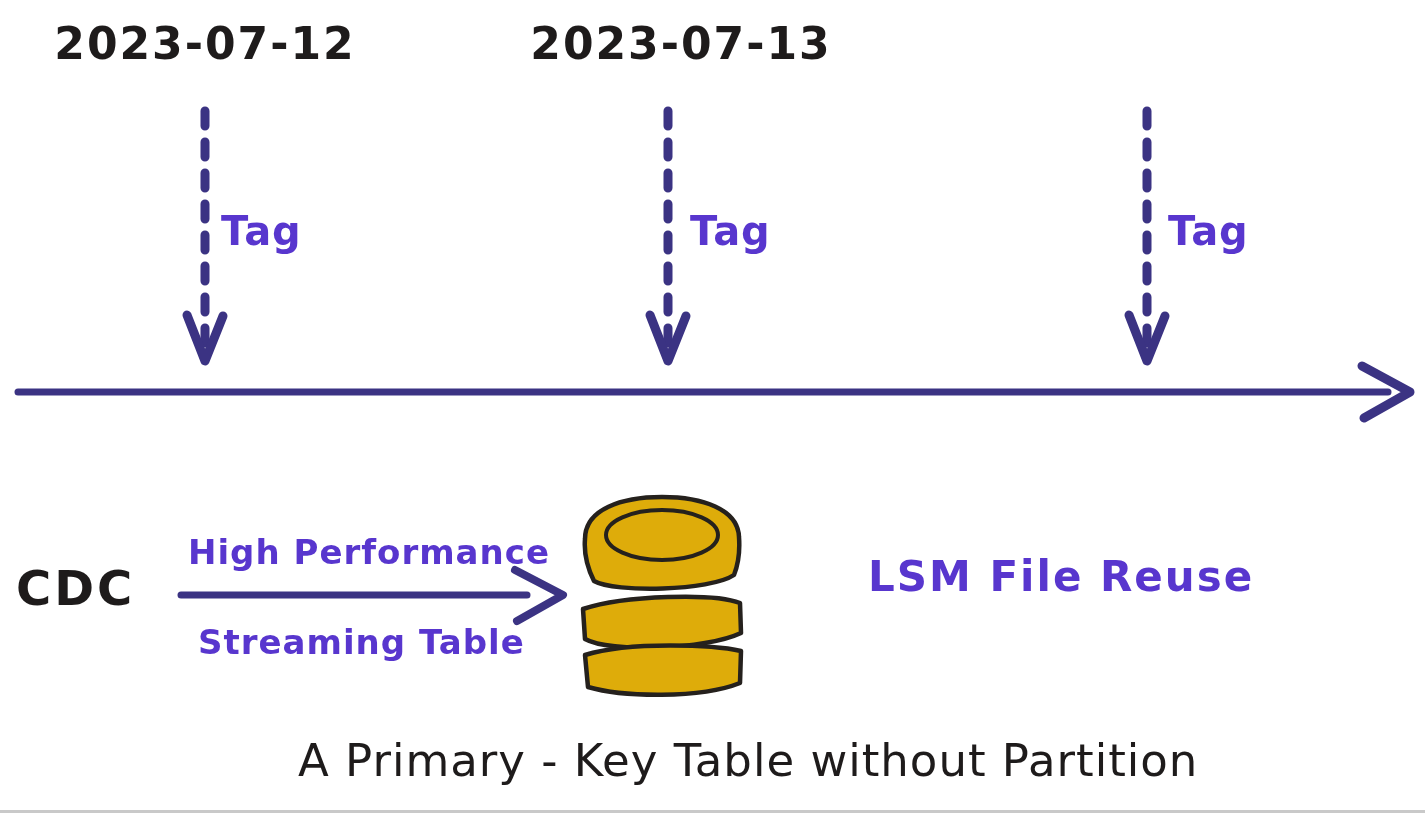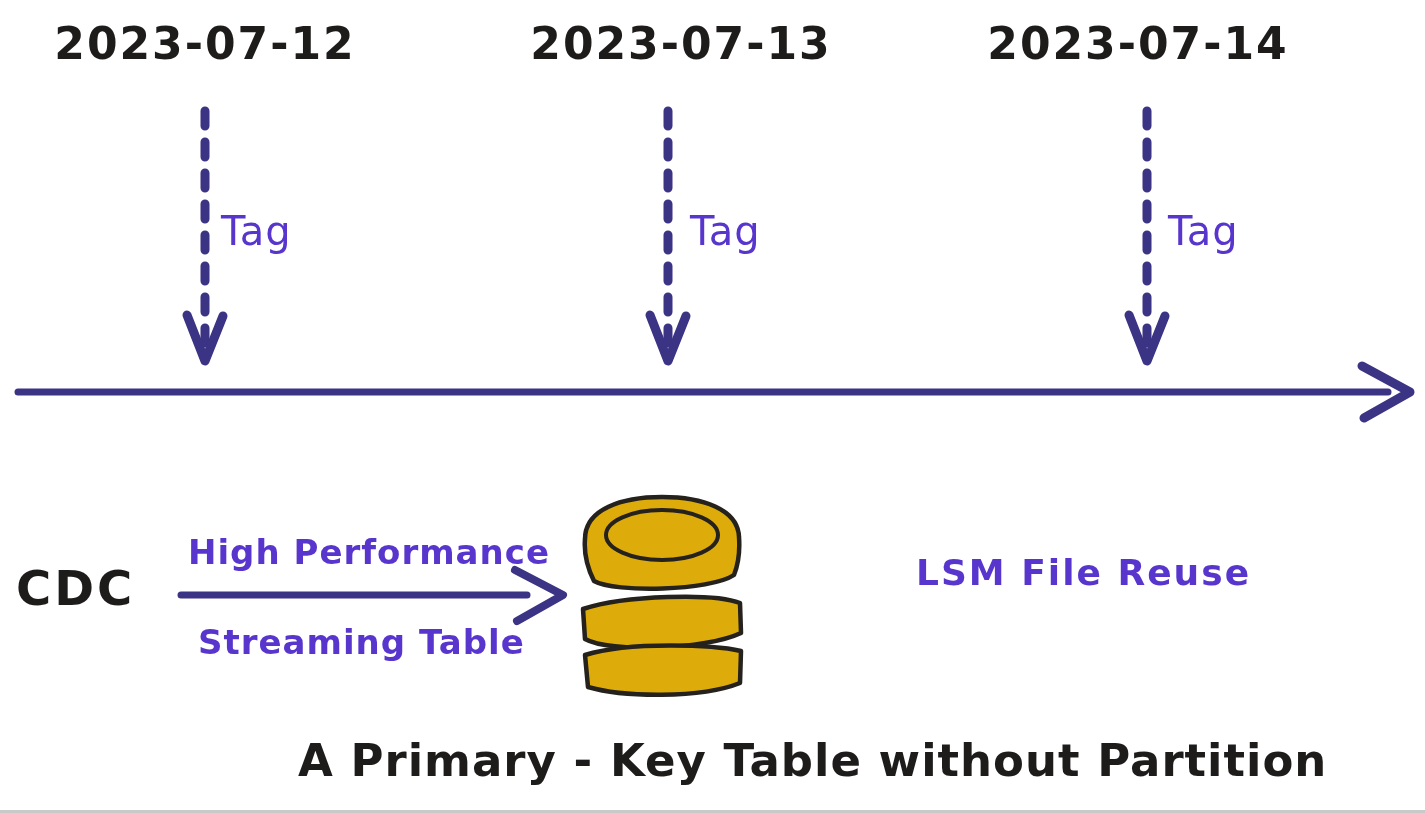--- a/index.html
+++ b/index.html
@@ -12,51 +12,50 @@
     position:relative;width:1425px;height:813px;background:var(--bg);
     overflow:hidden;border-bottom:3px solid var(--edge);box-sizing:border-box;
   }
   .abs{position:absolute;}
   .date-label{
     top:18px;transform:translateX(-50%);
     font-size:44px;font-weight:700;letter-spacing:2px;color:var(--ink);
     white-space:nowrap;
   }
   .tag-label{
-    top:208px;font-size:40px;font-weight:400;letter-spacing:1px;
+    top:208px;font-size:40px;font-weight:700;letter-spacing:1px;
     color:var(--violet);white-space:nowrap;
   }
   .stroke-indigo{stroke:var(--indigo);fill:none;stroke-linecap:round;stroke-linejoin:round;}
   .db-band{fill:var(--gold);stroke:var(--outline);stroke-width:4.5;stroke-linejoin:round;}
   .db-ring{fill:none;stroke:var(--outline);stroke-width:4;}
   .cdc-label{left:16px;top:560px;font-size:48px;font-weight:700;letter-spacing:3px;color:var(--ink);}
   .flow-label{font-size:34px;font-weight:700;color:var(--violet);white-space:nowrap;letter-spacing:1px;}
-  .lsm-label{left:868px;top:552px;font-size:36px;font-weight:700;letter-spacing:2px;color:var(--violet);white-space:nowrap;margin-left:48px;}
-  .caption{left:298px;top:734px;font-size:45px;font-weight:700;letter-spacing:1px;color:var(--ink);white-space:nowrap;}
+  .lsm-label{left:868px;top:552px;font-size:42px;font-weight:700;letter-spacing:2px;color:var(--violet);white-space:nowrap;}
+  .caption{left:298px;top:734px;font-size:45px;font-weight:400;letter-spacing:1px;color:var(--ink);white-space:nowrap;}
 </style>
 </head>
 <body>
 
 <div class="canvas">
 
   <div class="abs date-label" style="left:205px;">2023-07-12</div>
   <svg class="abs" style="left:175px;top:103px;" width="60" height="272" viewBox="0 0 60 272">
     <line class="stroke-indigo" x1="30" y1="8" x2="30" y2="244" stroke-width="9" stroke-dasharray="15 16"></line>
     <path class="stroke-indigo" d="M12 212 L30 258 L48 213" stroke-width="9"></path>
   </svg>
   <div class="abs tag-label" style="left:221px;">Tag</div>
 
   <div class="abs date-label" style="left:665px;margin-left:16px;">2023-07-13</div>
   <svg class="abs" style="left:638px;top:103px;" width="60" height="272" viewBox="0 0 60 272">
     <line class="stroke-indigo" x1="30" y1="8" x2="30" y2="244" stroke-width="9" stroke-dasharray="15 16"></line>
     <path class="stroke-indigo" d="M12 212 L30 258 L48 213" stroke-width="9"></path>
   </svg>
   <div class="abs tag-label" style="left:690px;">Tag</div>
 
-  <div class="abs date-label" style="left:1138px;">2023-07-14</div>
   <svg class="abs" style="left:1117px;top:103px;" width="60" height="272" viewBox="0 0 60 272">
     <line class="stroke-indigo" x1="30" y1="8" x2="30" y2="244" stroke-width="9" stroke-dasharray="15 16"></line>
     <path class="stroke-indigo" d="M12 212 L30 258 L48 213" stroke-width="9"></path>
   </svg>
   <div class="abs tag-label" style="left:1168px;">Tag</div>
 
   <svg class="abs" style="left:0;top:352px;" width="1425" height="80" viewBox="0 0 1425 80">
     <line class="stroke-indigo" x1="18" y1="40" x2="1388" y2="40" stroke-width="7"></line>
     <path class="stroke-indigo" d="M1362 14 L1410 40 L1364 66" stroke-width="9"></path>
   </svg>

